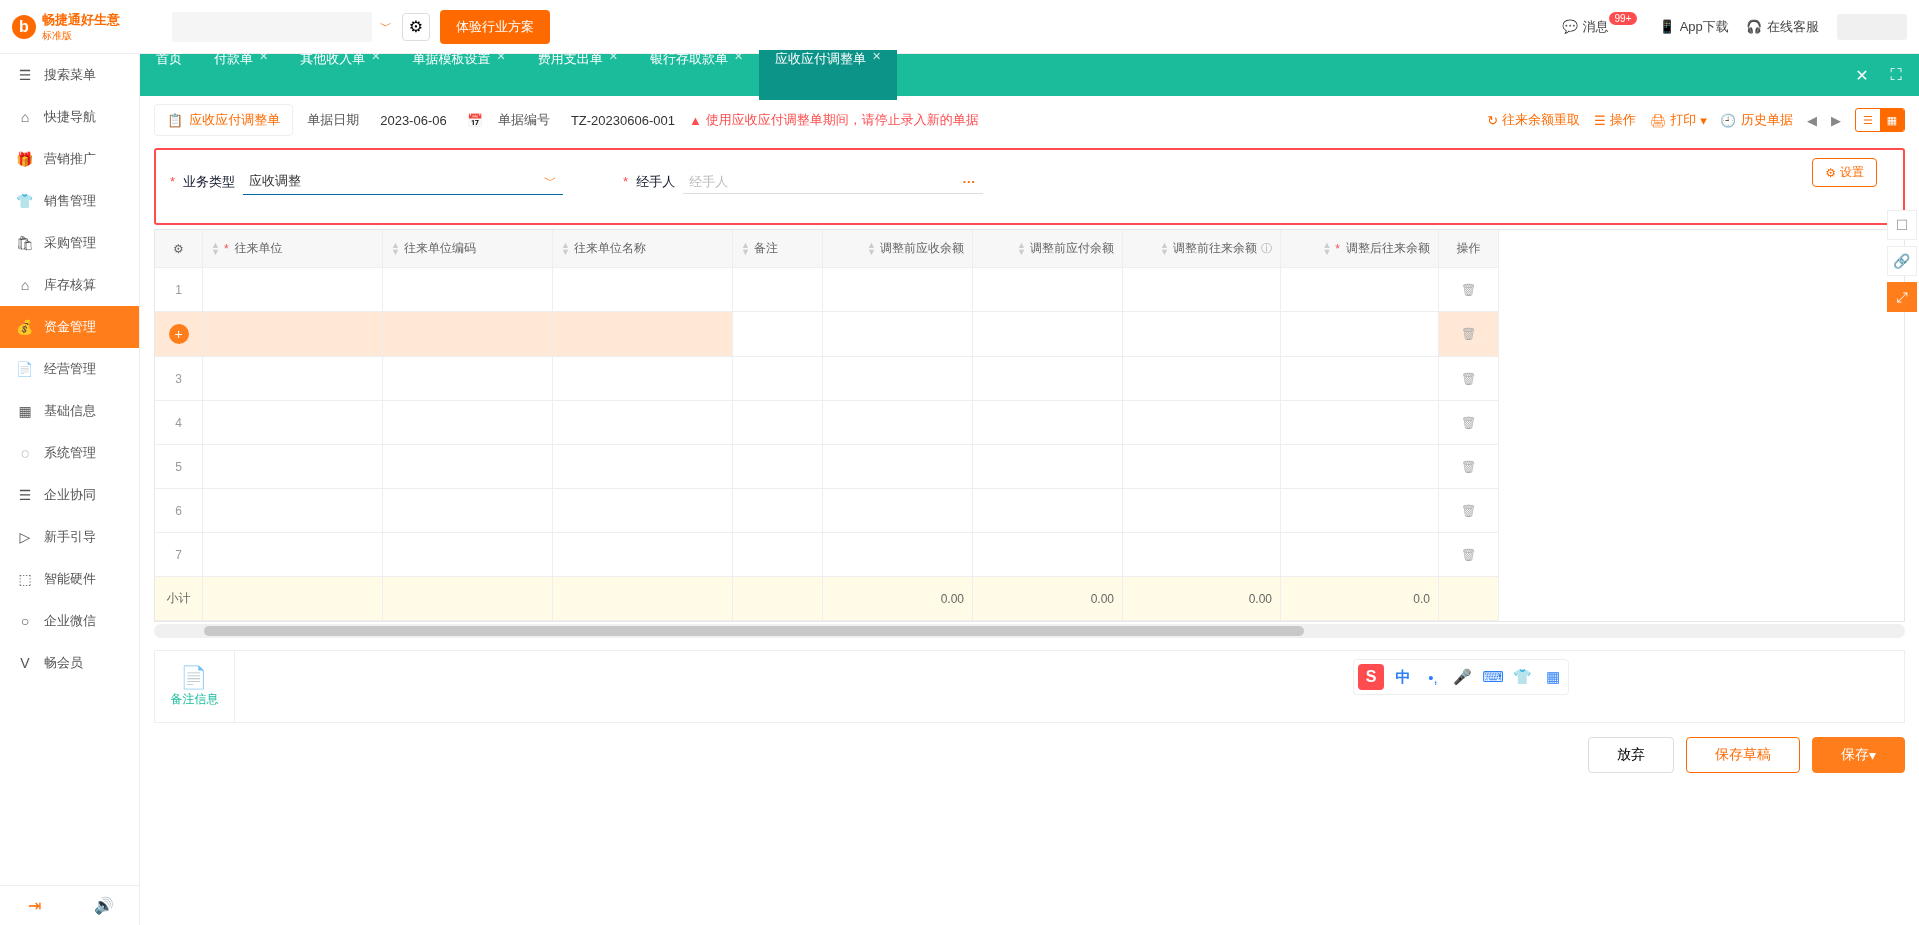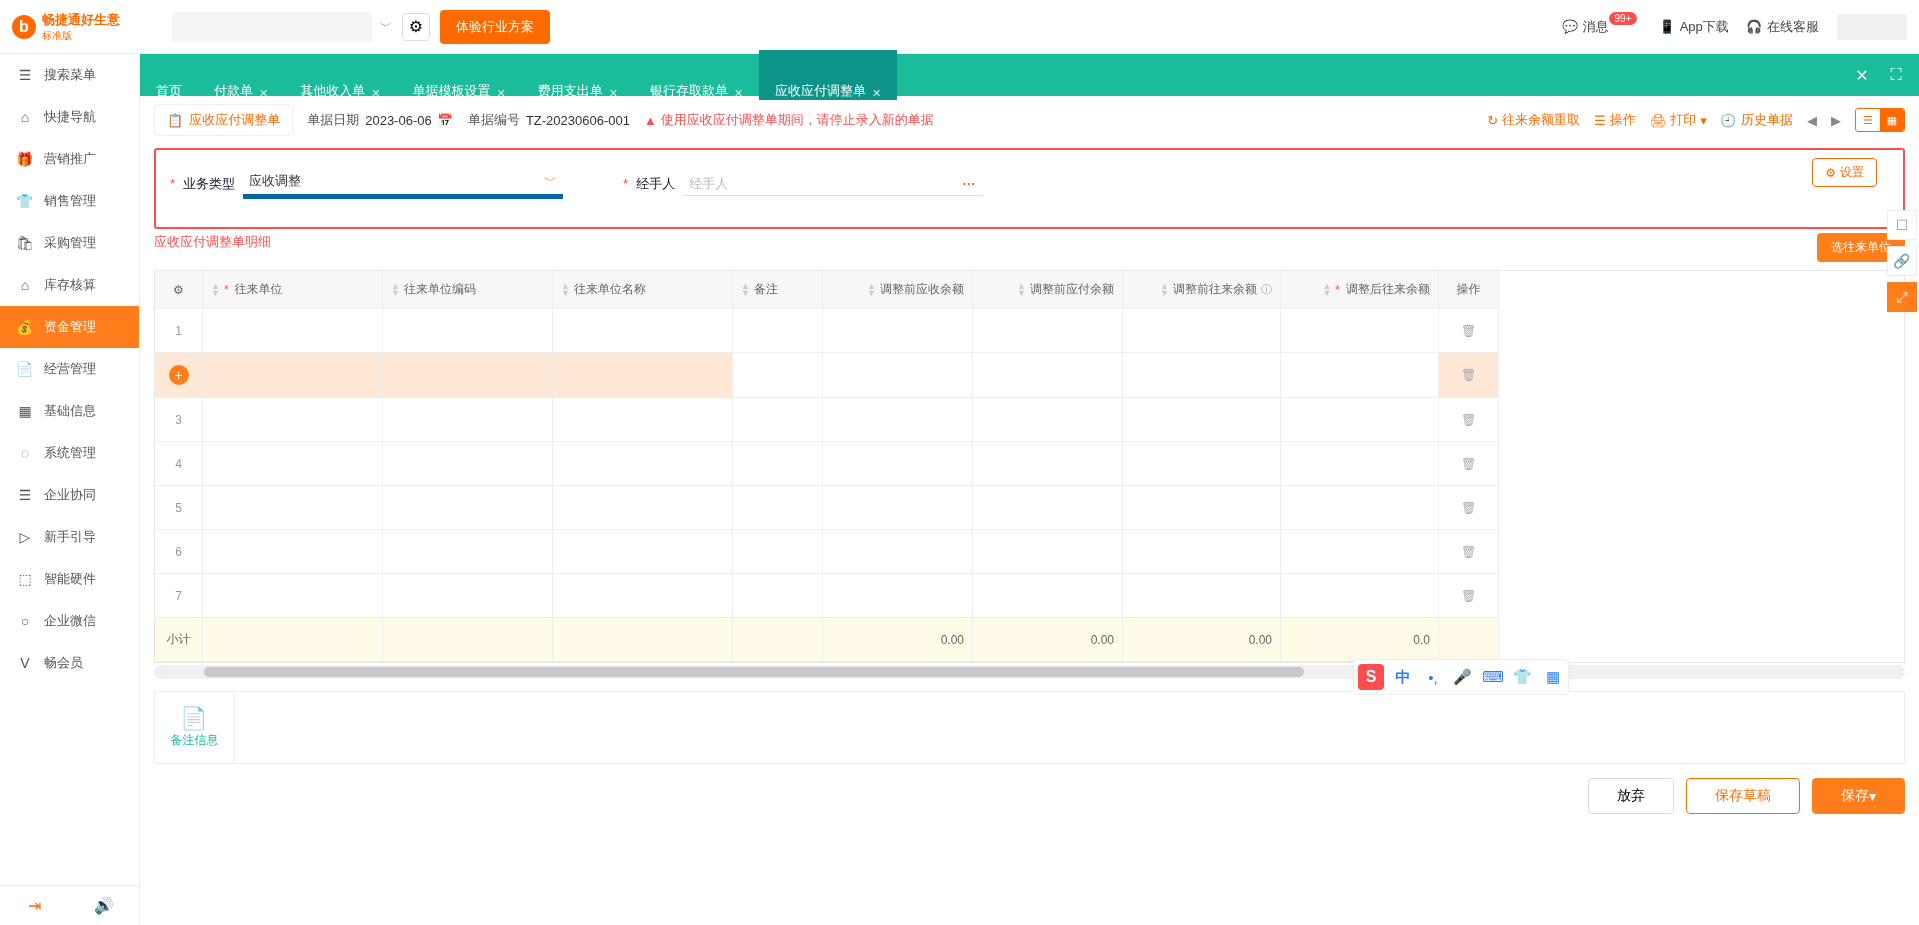--- a/index.html
+++ b/index.html
@@ -21,43 +21,43 @@
 .main{display:flex;height:calc(925px - 54px)}
 .sidebar{width:140px;background:#fff;border-right:1px solid #eee;display:flex;flex-direction:column}
 .side-item{display:flex;align-items:center;gap:10px;padding:12px 16px;font-size:13px;color:#555;cursor:pointer}
 .side-item.active{background:#ff7d1a;color:#fff}
 .side-icon{width:18px;text-align:center;font-size:14px}
 .side-item.active .side-icon{color:#fff}
 .sidebar-footer{margin-top:auto;display:flex;border-top:1px solid #eee}
 .sf-btn{flex:1;padding:10px;text-align:center;color:#ff6a00;cursor:pointer}
 .content{flex:1;display:flex;flex-direction:column;background:#f5f5f5;min-width:0}
 .tabs{background:#1abc9c;height:42px;display:flex;align-items:center;position:relative}
-.tab{padding:0 16px;height:50px;display:flex;align-items:flex-end;gap:6px;color:#fff;font-size:13px;cursor:pointer;white-space:nowrap}
+.tab{padding:0 16px;height:50px;display:flex;align-items:flex-start;gap:6px;color:#fff;font-size:13px;cursor:pointer;white-space:nowrap}
 .tab.active{background:#0d9488}
 .tab-close{font-size:11px;opacity:.8}
 .tabs-right{margin-left:auto;display:flex;align-items:center;gap:8px;padding-right:10px;color:#fff}
 .tbar-btn{width:26px;height:26px;display:flex;align-items:center;justify-content:center;cursor:pointer}
 .doc-area{flex:1;background:#fff;margin:0;display:flex;flex-direction:column;min-height:0}
 .doc-header{display:flex;align-items:center;padding:8px 14px;gap:14px;font-size:13px;flex-wrap:nowrap}
 .doc-title-box{border:1px solid #eee;border-radius:4px;padding:6px 12px;display:flex;align-items:center;gap:6px;color:#ff6a00}
 .doc-title-box .ic{color:#ff6a00}
-.doc-meta{display:flex;align-items:center;gap:6px;color:#555}
+.doc-meta{display:flex;align-items:center;gap:21px;color:#555}
 .doc-meta .val{color:#333}
 .warn{color:#ff4d4f;display:flex;align-items:center;gap:4px}
 .doc-actions{margin-left:auto;display:flex;align-items:center;gap:14px;color:#ff6a00;font-size:13px}
 .act{display:flex;align-items:center;gap:4px;cursor:pointer}
 .act.gray{color:#888}
 .view-toggle{display:flex;border:1px solid #ff6a00;border-radius:3px;overflow:hidden}
 .vt{width:24px;height:22px;display:flex;align-items:center;justify-content:center;font-size:11px}
 .vt.on{background:#ff6a00;color:#fff}
 .form-row{border:2px solid #ff4d4f;margin:4px 14px 0;padding:18px 14px 28px;display:flex;gap:60px;align-items:center;position:relative;border-radius:3px}
 .field{display:flex;align-items:center;gap:8px;font-size:13px}
 .req{color:#ff4d4f}
 .field-label{color:#0f172a}
-.select-box{width:320px;border-bottom:5px solid #0369a1;padding:4px 6px;display:flex;justify-content:space-between;align-items:center;color:#333}
+.select-box{width:320px;border-bottom:1px solid #0369a1;padding:4px 6px;display:flex;justify-content:space-between;align-items:center;color:#333}
 .select-box .chev{color:#ff6a00}
 .input-box{width:300px;border-bottom:1px solid #ddd;padding:4px 6px;display:flex;justify-content:space-between;align-items:center}
 .input-box input{border:none;outline:none;width:100%;font-size:13px;color:#999}
 .input-box input::placeholder{color:#bbb}
 .dots{color:#ff6a00;font-weight:bold;letter-spacing:2px;cursor:pointer}
 .settings-btn{margin:6px 14px 0 auto;border:1px solid #ff6a00;color:#ff6a00;background:#fff;padding:5px 12px;border-radius:4px;font-size:12px;cursor:pointer;display:flex;align-items:center;gap:4px}
 .settings-row{display:flex;justify-content:flex-end;padding:0 14px}
 .detail-head{display:flex;justify-content:space-between;align-items:center;padding:4px 14px}
 .detail-title{color:#ff4d4f;font-size:13px;position:relative;top:-6px}
 .select-unit-btn{background:#ff7d1a;color:#fff;border:none;padding:6px 14px;border-radius:4px;font-size:12px;cursor:pointer}
@@ -301,24 +301,20 @@
             <span class="req">*</span>
             <span class="field-label">经手人</span>
             <div class="input-box">
               <input placeholder="经手人" style="">
               <span class="dots">⋯</span>
             </div>
           </div>
         </div>
       </div>
 
-      <div class="detail-head">
-        <div class="detail-title">应收应付调整单明细</div>
-        <button class="select-unit-btn">选往来单位</button>
-      </div>
 
       <div class="table-wrap">
         <div class="grid" id="grid">
             <div class="th center">
               <span>⚙</span>
             </div>
             <div class="th "><span class="sort">
                 <span>▲</span>
                 <span>▼</span>
               </span><span class="req-star">*</span>往来单位</div>

